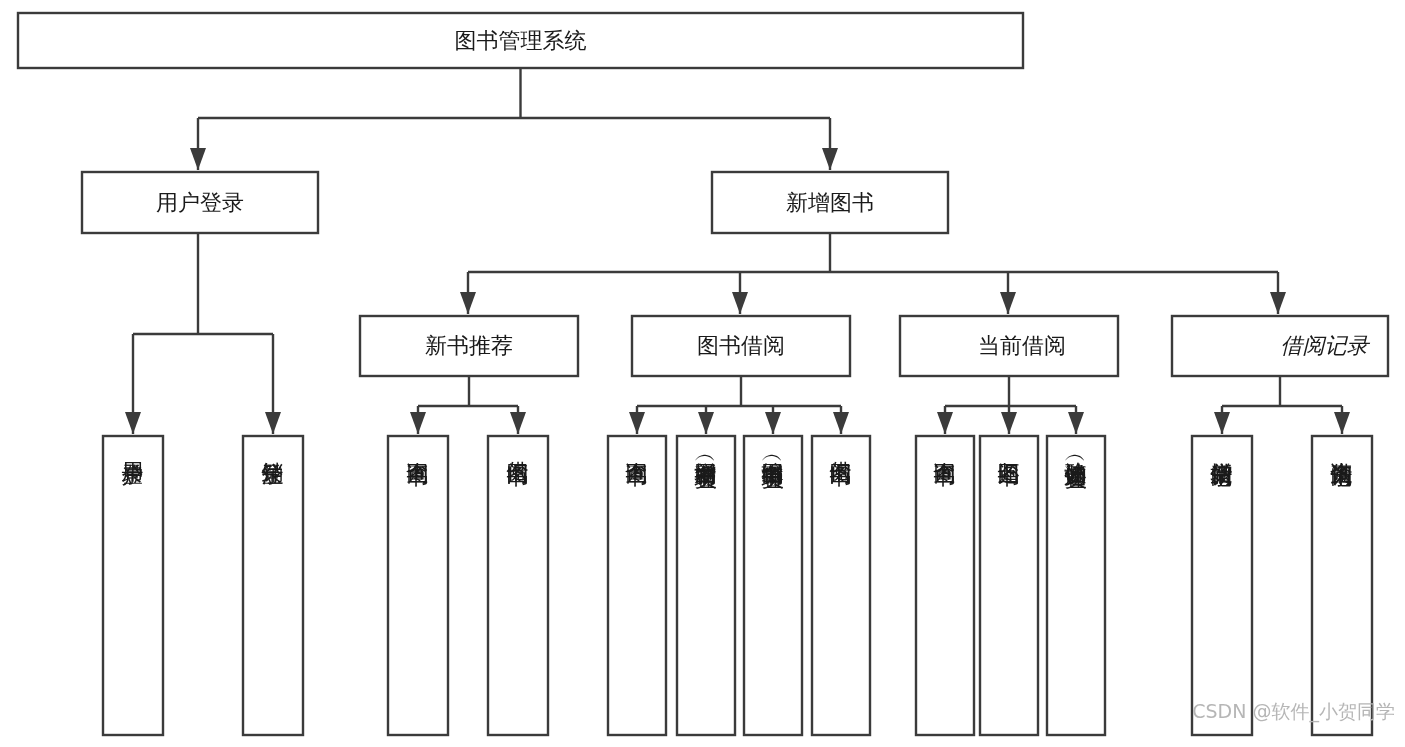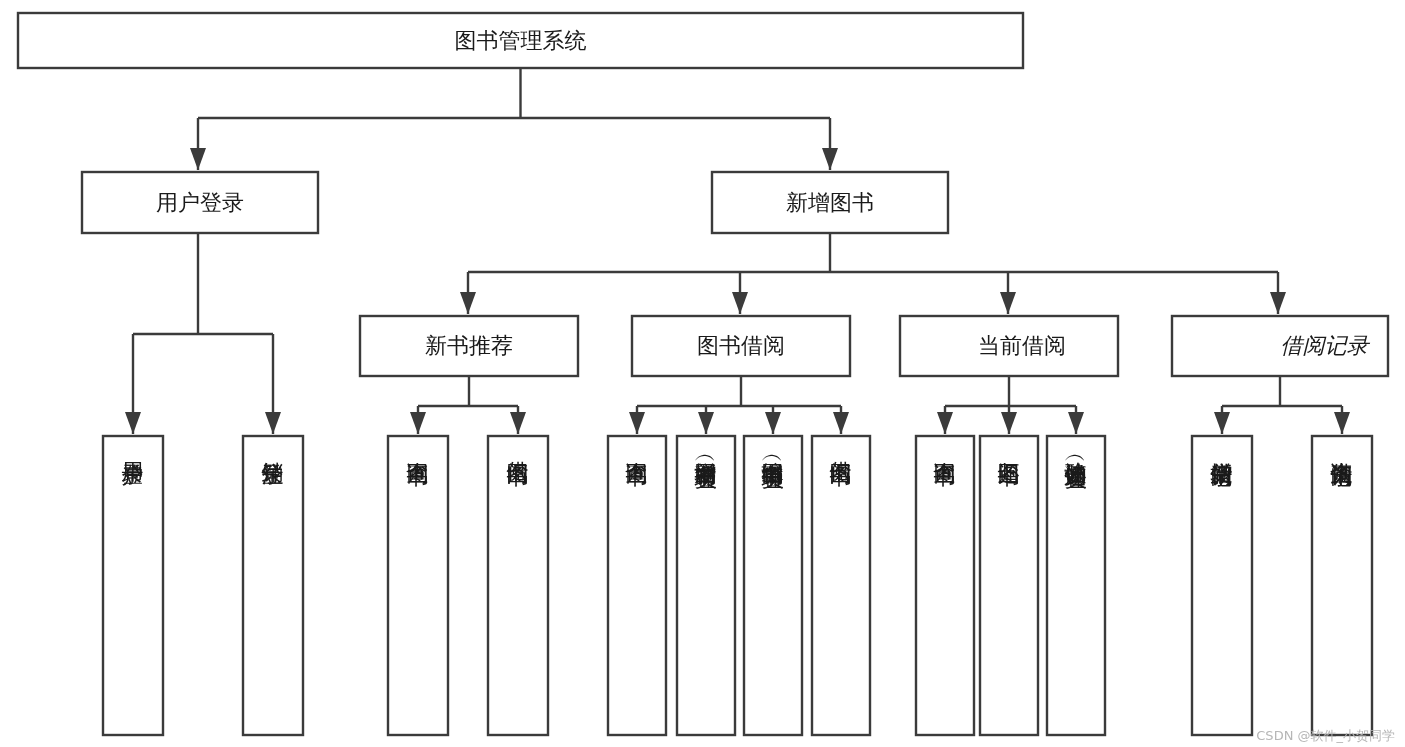--- a/index.html
+++ b/index.html
@@ -64,23 +64,23 @@
     text-align: center;
     white-space: nowrap;
     display: flex;
     align-items: center;
     justify-content: center;
     pointer-events: none;
   }
   #watermark {
     position: absolute;
     right: 10px;
-    bottom: 2px;
+    bottom: 22px;
     font-family: "DejaVu Sans", "Liberation Sans", sans-serif;
-    font-size: 13px;
+    font-size: 19px;
     color: #b6b6b6;
     white-space: nowrap;
     pointer-events: none;
   }
 </style>
 </head>
 <body>
 
 <div id="diagram-root">
   <svg id="flow-svg" viewBox="0 0 1405 747">

